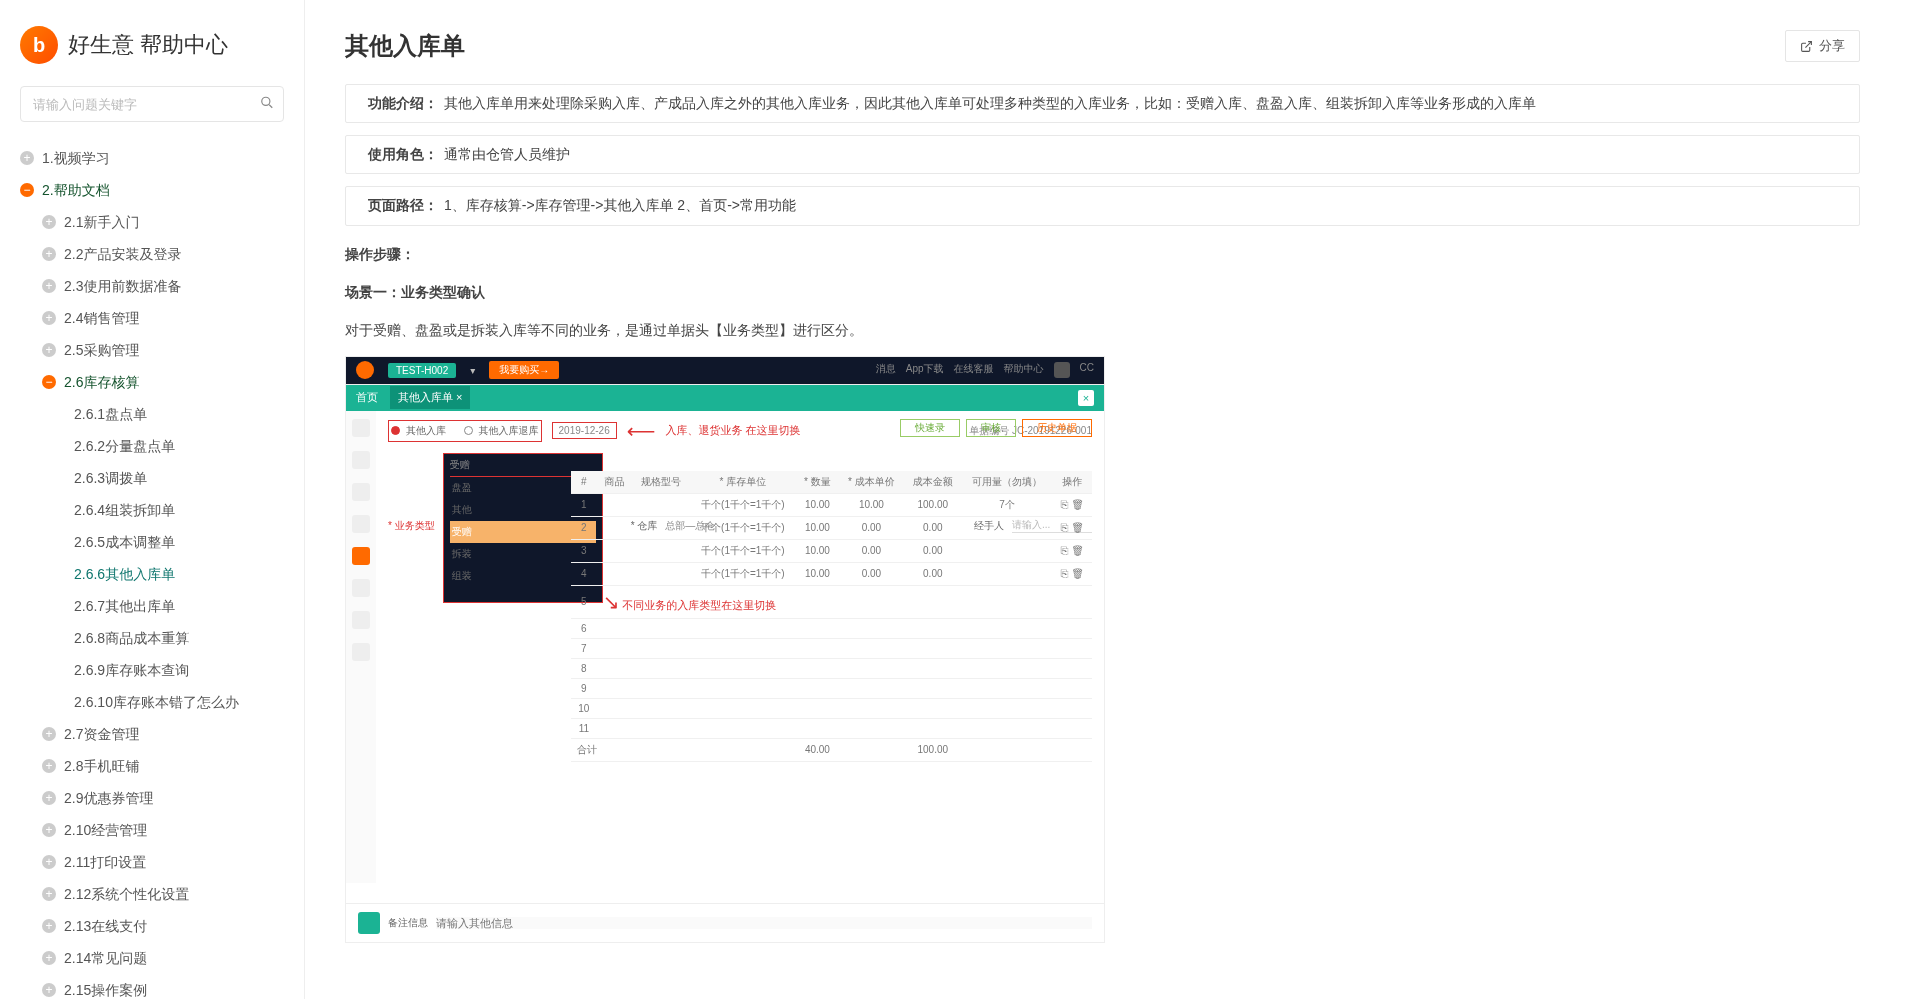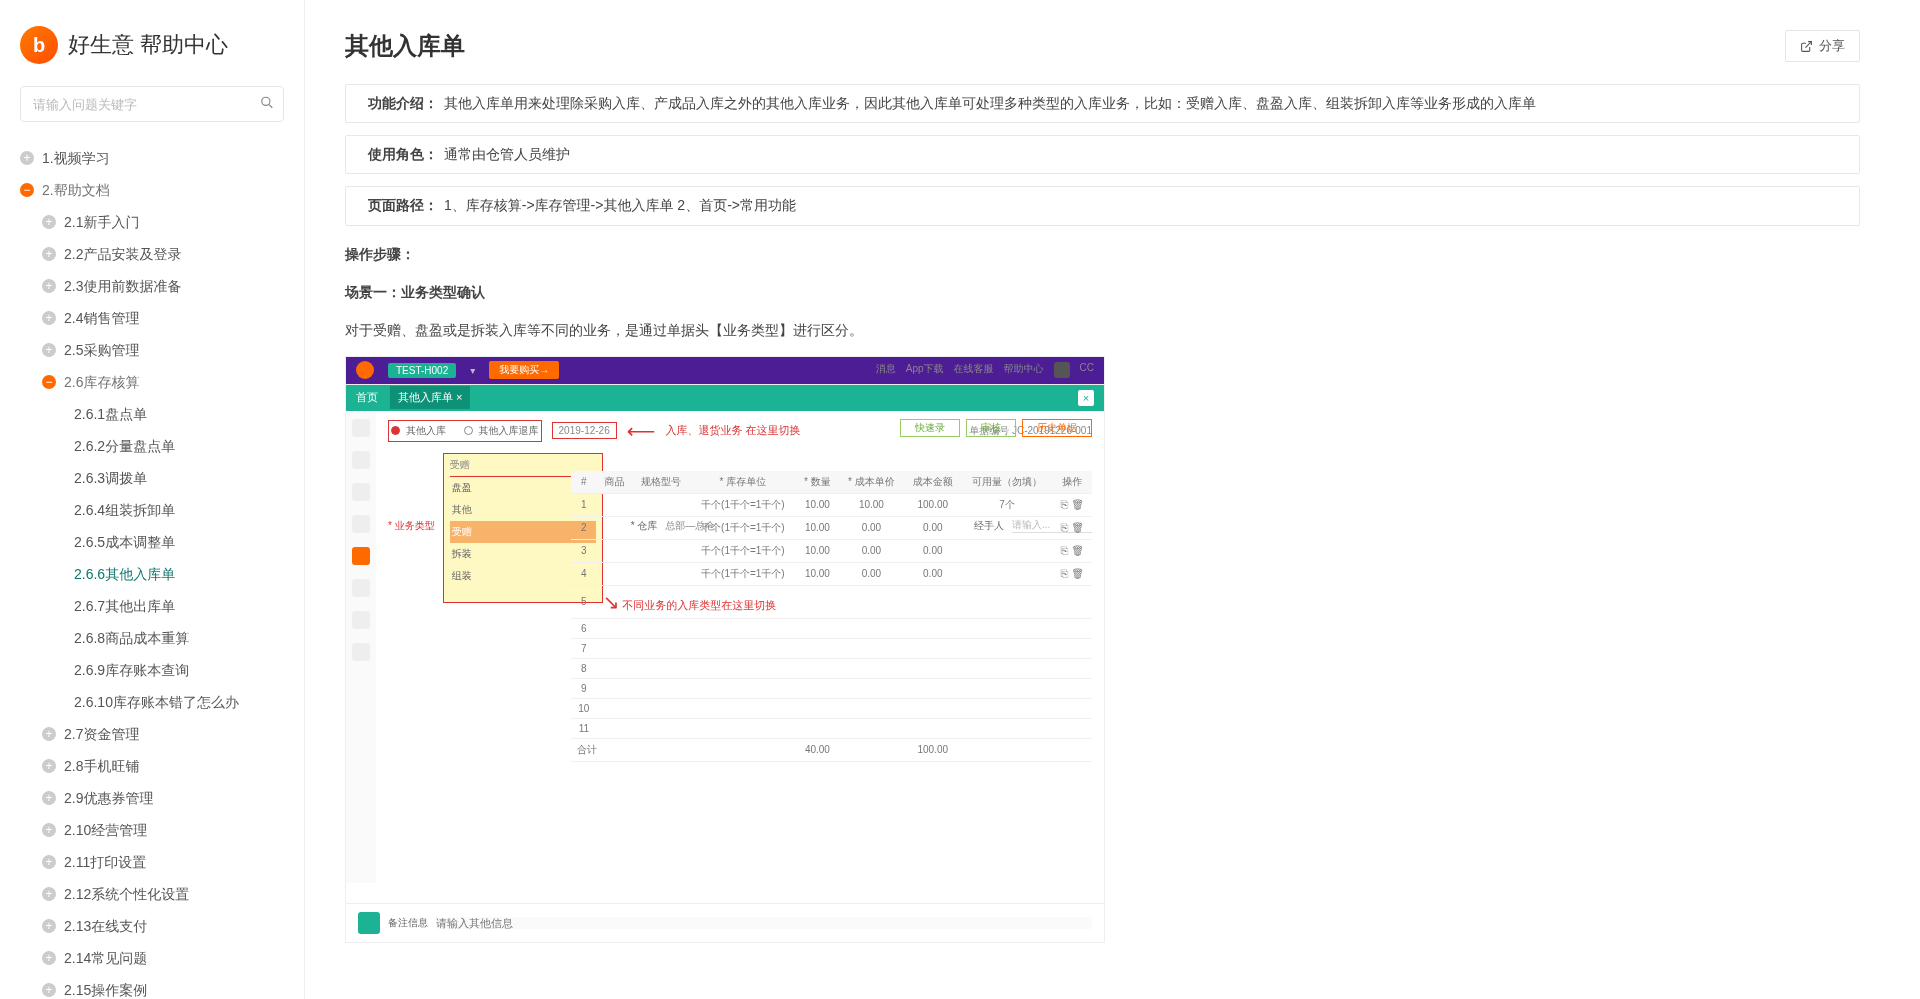--- a/index.html
+++ b/index.html
@@ -16,53 +16,53 @@
 .nav { list-style:none; }
 .nav li { line-height:32px; font-size:14px; color:#555; }
 .nav .lvl1 { display:flex; align-items:center; gap:8px; cursor:pointer; }
 .nav .lvl2 { display:flex; align-items:center; gap:8px; padding-left:22px; cursor:pointer; }
 .nav .lvl3 { display:flex; align-items:center; gap:8px; padding-left:54px; cursor:pointer; }
 .bullet { width:14px; height:14px; border-radius:50%; background:#ccc; display:inline-flex; align-items:center; justify-content:center; color:#fff; font-size:12px; line-height:1; flex-shrink:0; }
 .bullet.plus::before { content:"+"; }
 .bullet.minus { background:#ff6a00; }
 .bullet.minus::before { content:"−"; }
 .nav .active > span.label, .nav .active { color:#0f766e; }
-.nav .open > span.label { color:#737373; }
+.nav .open > span.label { color:#14532d; }
 .main { flex:1; padding:30px 60px 60px 40px; }
 .titlebar { display:flex; align-items:flex-start; justify-content:space-between; margin-bottom:22px; }
 .page-title { font-size:24px; font-weight:600; }
 .share-btn { border:1px solid #e5e5e5; background:#fff; padding:6px 14px; border-radius:2px; font-size:13px; color:#555; display:flex; align-items:center; gap:6px; cursor:pointer; }
 .card { border:1px solid #e8e8e8; border-radius:2px; padding:6px 22px; margin-bottom:12px; font-size:14px; color:#444; line-height:1.8; }
 .label-strong { font-weight:600; margin-right:6px; }
 .section { margin-top:14px; }
 .section-title { font-weight:600; font-size:15px; margin-bottom:10px; margin-top:10px; }
 .section p { line-height:2; font-size:14px; color:#444; }
 
 .shot { width:760px; border:1px solid #eee; background:#fff; margin:12px 0 18px; font-size:10px; color:#666; }
-.shot-top { height:28px; background:#4c1d95; display:flex; align-items:center; padding:0 10px; gap:14px; border-bottom:1px solid #eee; }
+.shot-top { height:28px; background:#0f172a; display:flex; align-items:center; padding:0 10px; gap:14px; border-bottom:1px solid #eee; }
 .shot-top .slogo { width:18px; height:18px; border-radius:50%; background:#ff6a00; }
 .shot-top .stest { background:#1bb394; color:#fff; padding:2px 8px; border-radius:2px; font-size:10px; }
 .shot-top .sbtn { background:#ff6a00; color:#fff; padding:2px 10px; border-radius:2px; font-size:10px; }
 .shot-top .rightlinks { margin-left:auto; display:flex; gap:10px; font-size:10px; color:#888; }
 .shot-tabs { height:26px; background:#1bb394; display:flex; align-items:center; color:#fff; padding:0 10px; gap:12px; font-size:11px; }
 .shot-tabs .closex { margin-left:auto; background:#fff; color:#1bb394; width:16px; height:16px; display:flex; align-items:center; justify-content:center; border-radius:2px; }
 .shot-body { display:flex; }
 .shot-rail { width:30px; background:#fafafa; display:flex; flex-direction:column; align-items:center; gap:14px; padding:8px 0; }
 .shot-rail span { width:18px; height:18px; background:#eee; border-radius:3px; }
 .shot-rail span.on { background:#ff6a00; }
 .shot-content { flex:1; padding:8px 12px 0; position:relative; }
 .shot-row1 { display:flex; align-items:center; gap:10px; }
 .redbox { border:1px solid #d33; padding:3px 2px; display:inline-flex; align-items:center; gap:6px; }
 .radio { width:9px; height:9px; border:1px solid #888; border-radius:50%; display:inline-block; }
 .radio.on { background:#d33; border-color:#d33; }
 .datebox { border:1px solid #d33; padding:2px 6px; color:#888; }
 .arrow1 { color:#d33; display:flex; align-items:center; gap:6px; font-size:11px; }
 .docnum { margin-left:auto; font-size:10px; color:#888; }
 .shot-row2 { margin-top:6px; display:flex; align-items:center; gap:8px; }
-.bigred { border:1px solid #d33; width:160px; height:150px; margin-top:4px; padding:4px 6px; background:#fef9c3; position:relative; }
+.bigred { border:1px solid #d33; width:160px; height:150px; margin-top:4px; padding:4px 6px; background:#0f172a; position:relative; }
 .dd-item { padding:4px 2px; font-size:10px; color:#666; }
 .dd-item.sel { background:#f7b36a; color:#fff; }
 .tablewrap { position:absolute; left:195px; top:60px; right:12px; }
 .tbl { width:100%; border-collapse:collapse; font-size:10px; }
 .tbl th, .tbl td { border-bottom:1px solid #f0f0f0; padding:4px 6px; text-align:center; color:#777; }
 .tbl th { background:#f7f7f7; font-weight:400; }
 .memo-row { display:flex; align-items:center; gap:8px; padding:8px 12px; border-top:1px solid #eee; margin-top:20px; }
 .memo-ic { width:22px; height:22px; background:#1bb394; border-radius:3px; }
 .memo-row input { flex:1; border:none; outline:none; font-size:11px; color:#888; }
 .redtext { color:#d33; font-size:11px;text-align:right; }

